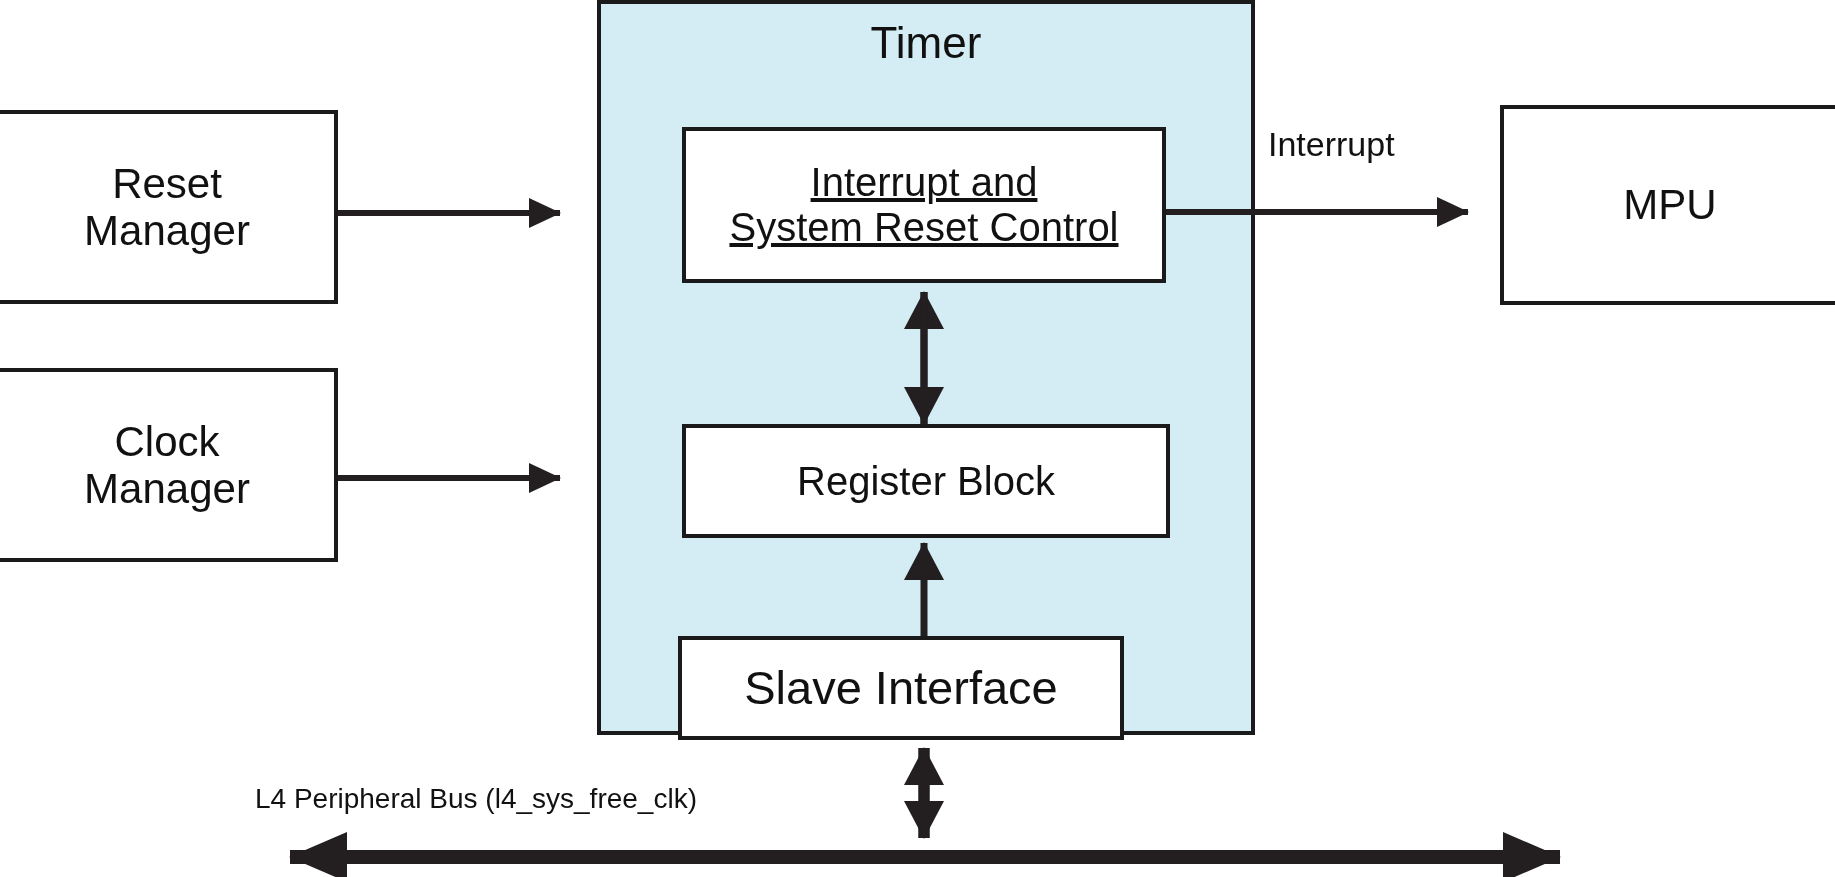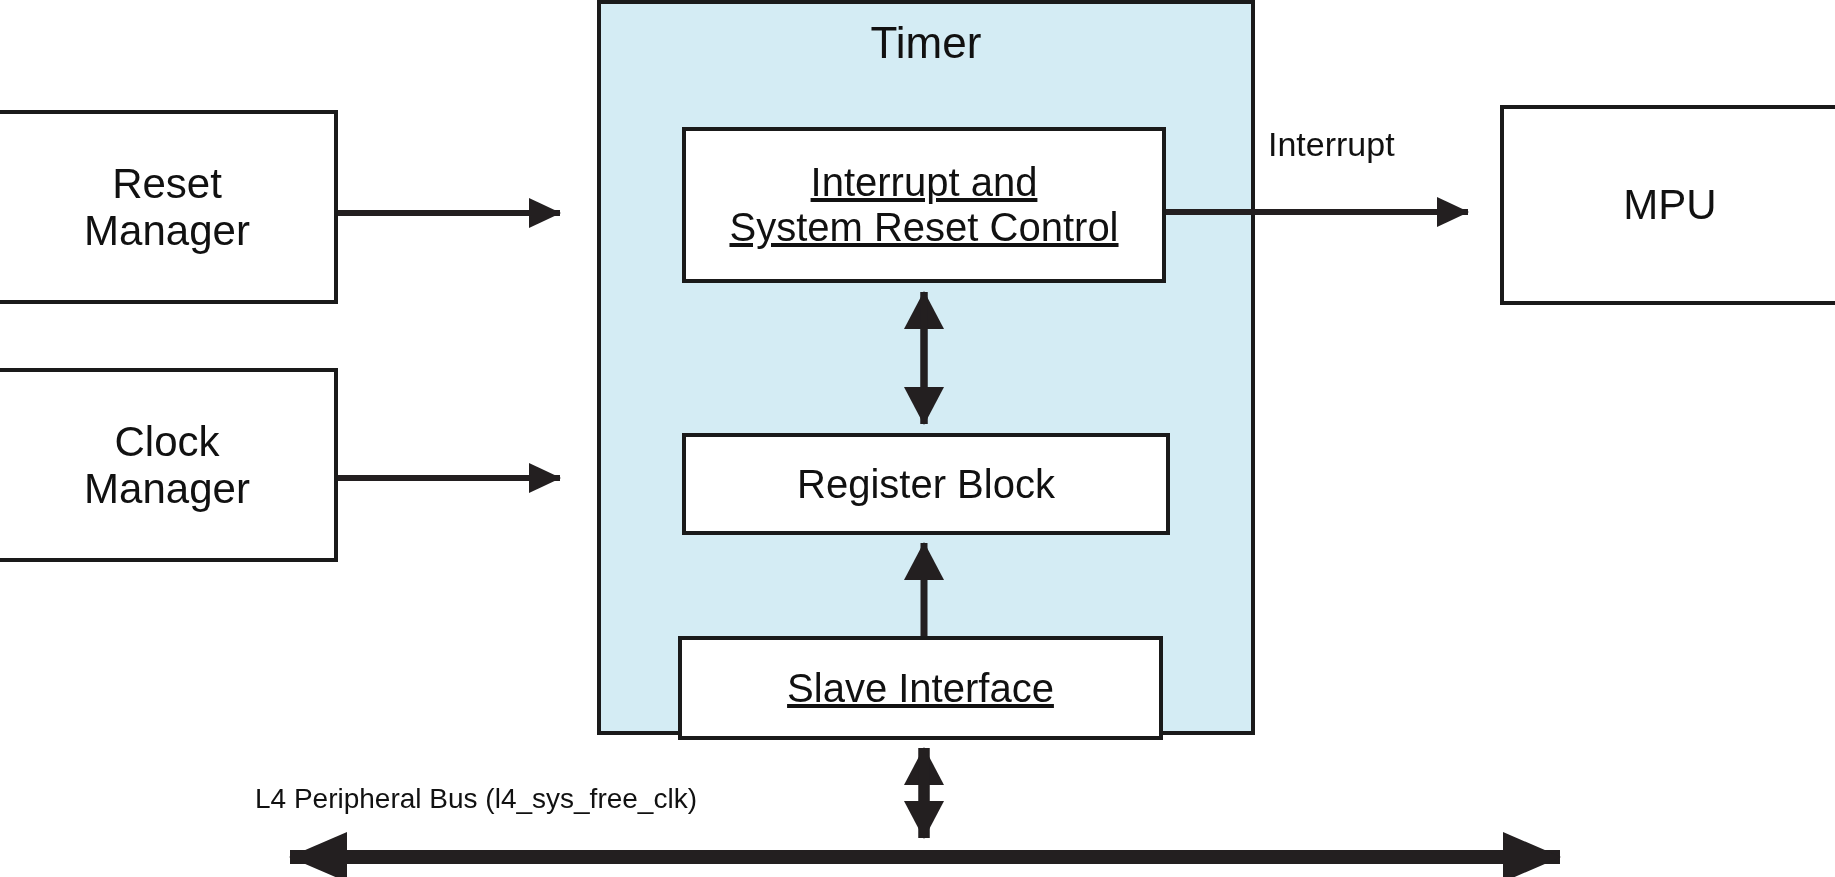--- a/index.html
+++ b/index.html
@@ -68,23 +68,23 @@
 Manager</div>
 
   <div class="box" style="left:-4px; top:368px; width:342px; height:194px; font-size:42px;">Clock
 Manager</div>
 
   <div class="box" style="left:1500px; top:105px; width:340px; height:200px; font-size:42px;">MPU</div>
 
   <div class="box" style="left:682px; top:127px; width:484px; height:156px; font-size:40px;text-decoration:underline;">Interrupt and
 System Reset Control</div>
 
-  <div class="box" style="left:682px; top:433px; width:488px; height:102px; font-size:40px;">Register Block</div>
+  <div class="box" style="left:682px; top:424px; width:488px; height:114px; font-size:40px;">Register Block</div>
 
-  <div class="box" style="left:678px; top:636px; width:485px; height:104px; font-size:40px;text-decoration:underline;">Slave Interface</div>
+  <div class="box" style="left:678px; top:636px; width:446px; height:104px; font-size:47px;">Slave Interface</div>
 
   <div class="edge-label" style="left:1268px; top:125px; font-size:34px;">Interrupt</div>
 
   <div class="edge-label" style="left:255px; top:783px; font-size:28px;">L4 Peripheral Bus (l4_sys_free_clk)</div>
 
   <svg class="svg-layer" viewBox="0 0 1835 877" xmlns="http://www.w3.org/2000/svg">
     <defs>
       <marker id="arrowThin" markerWidth="11" markerHeight="11" refX="10" refY="5.5" orient="auto" markerUnits="userSpaceOnUse">
         <path d="M0,0 L11,5.5 L0,11 z" fill="#231f20"></path>
       </marker>

